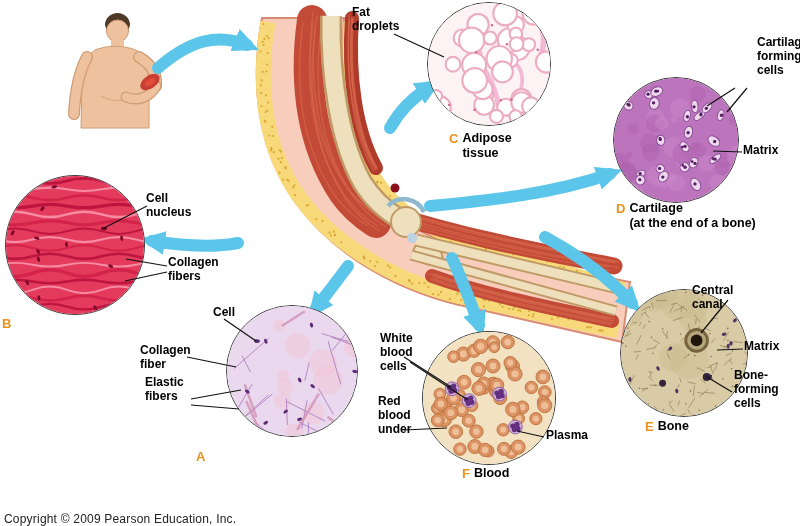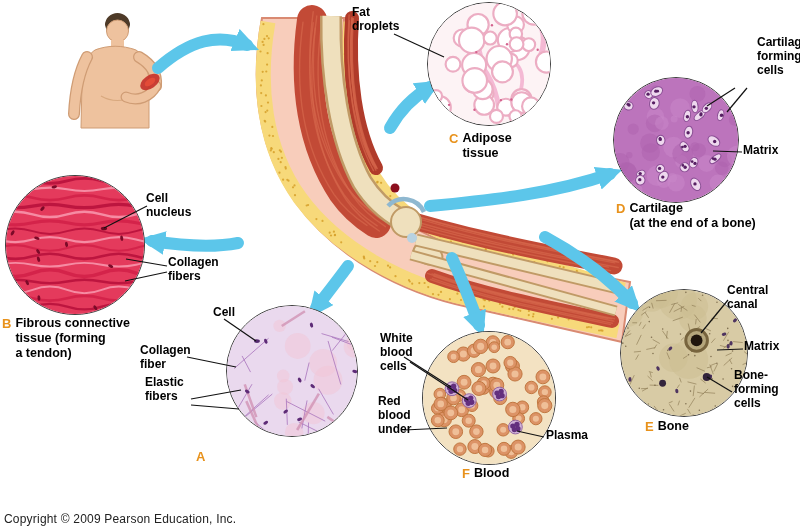--- a/index.html
+++ b/index.html
@@ -876,42 +876,39 @@
 fiber</div>
   <div class="callout" style="left:145px;top:376px">Elastic
 fibers</div>
   <div class="callout" style="left:380px;top:332px">White
 blood
 cells</div>
   <div class="callout" style="left:378px;top:395px">Red
 blood
 under</div>
   <div class="callout" style="left:546px;top:429px">Plasma</div>
-  <div class="callout" style="left:727px;top:284px">Central
+  <div class="callout" style="left:692px;top:284px">Central
 canal</div>
   <div class="callout" style="left:744px;top:340px">Matrix</div>
   <div class="callout" style="left:734px;top:369px">Bone-
 forming
 cells</div>
 
   <div class="caption" style="left:449px;top:131px">
     <span class="letter">C</span>
     <span class="cname">Adipose
 tissue</span>
   </div>
   <div class="caption" style="left:616px;top:201px">
     <span class="letter">D</span>
     <span class="cname">Cartilage
 (at the end of a bone)</span>
   </div>
   <div class="caption" style="left:2px;top:316px">
     <span class="letter">B</span>
-    <span class="cname">Fibrous connective
-tissue (forming
-a tendon)</span>
   </div>
   <div class="caption" style="left:196px;top:449px">
     <span class="letter">A</span>
   </div>
   <div class="caption" style="left:645px;top:419px">
     <span class="letter">E</span>
     <span class="cname">Bone</span>
   </div>
   <div class="caption" style="left:462px;top:466px">
     <span class="letter">F</span>

